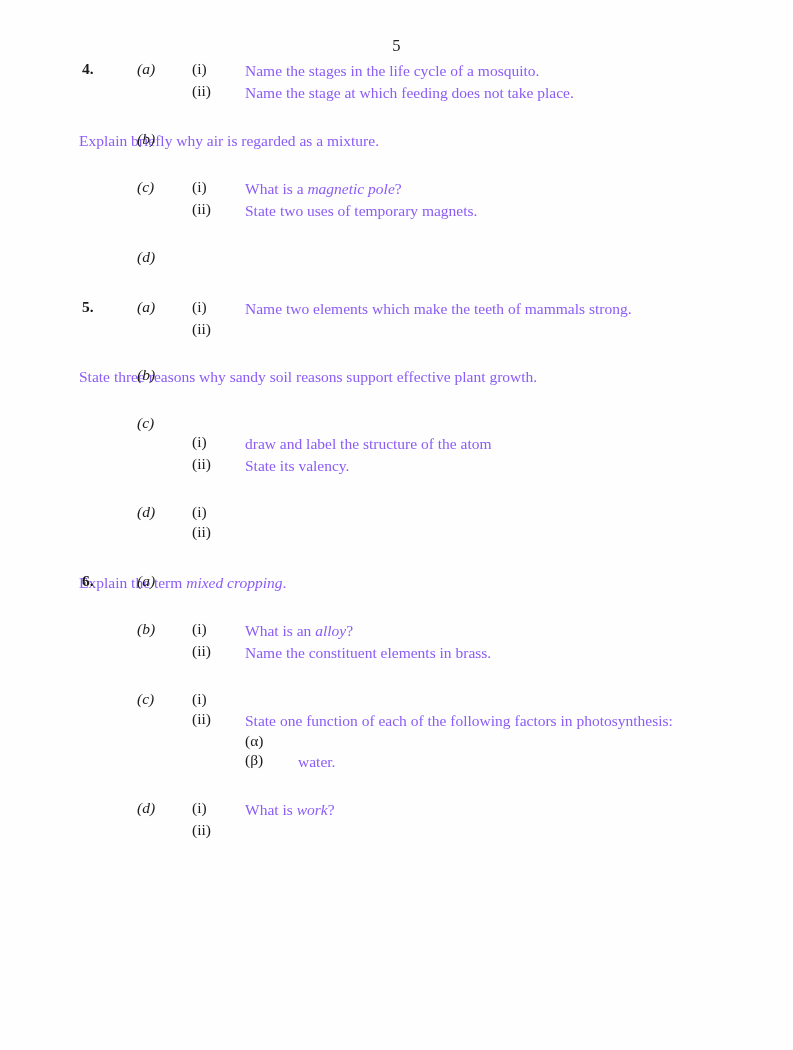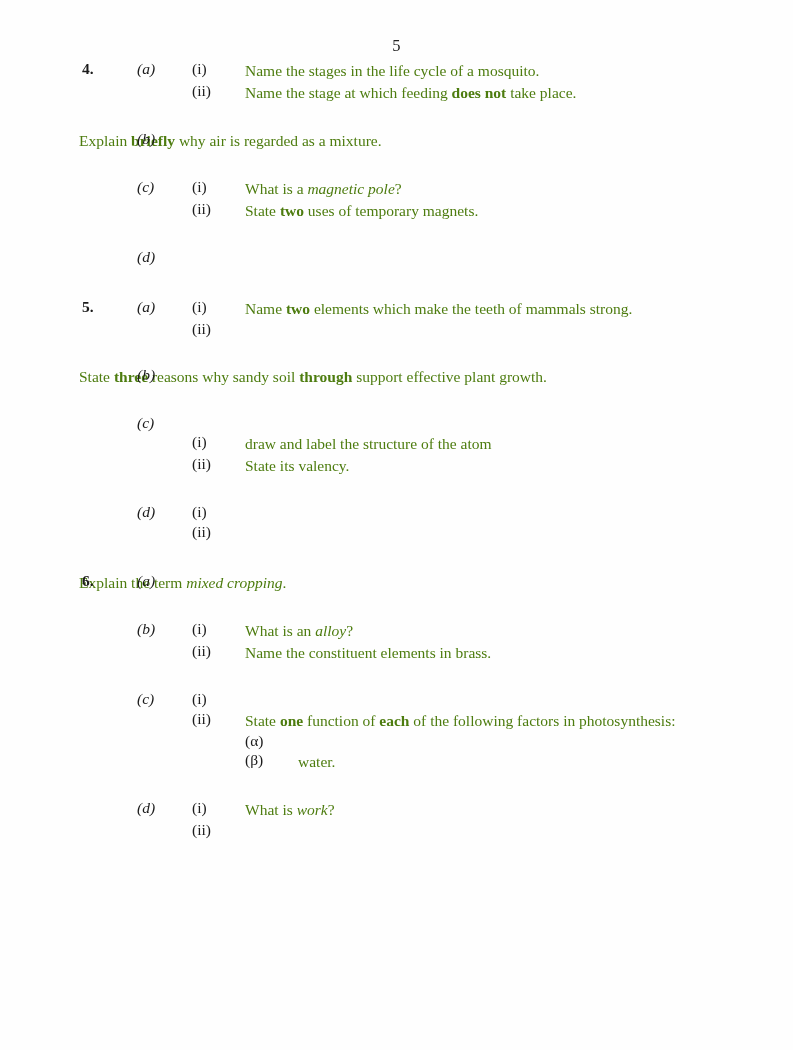--- a/index.html
+++ b/index.html
@@ -96,36 +96,36 @@
     top: 0;
     width: 48px;
     font-size: 15.5px;
   }
 
   
   .text {
     display: block;
     font-size: 15.5px;
     line-height: 22px;
-    color: #4d7c0f;
+    color: #8b5cf6;
   }
   .text.lvl-part {            
     margin-left: 79px;
     max-width: 545px;
   }
   .text.lvl-roman {           
     margin-left: 245px;
     max-width: 492px;
   }
   .text.lvl-greek {           
     margin-left: 298px;
     max-width: 440px;
   }
 
-  b { font-weight: bold; }
+  b { font-weight: normal; }
   i { font-style: italic; }
 </style>
 </head>
 <body>
 
 <div class="page">
 
   <div class="page-number">5</div>
 
   <div class="body" id="questions-root">
@@ -173,21 +173,21 @@
             <span class="rlabel">(i)</span>
             <span class="text lvl-roman">Name <b>two</b> elements which make the teeth of mammals strong.</span>
           </div>
           <div class="row">
             <span class="rlabel">(ii)</span>
           </div>
         </div>
         <div class="part">
           <div class="row">
             <span class="plabel">(b)</span>
-            <span class="text lvl-part">State <b>three</b> reasons why sandy soil <b>through</b> support effective plant growth.</span>
+            <span class="text lvl-part">State <b>three</b> reasons why sandy soil <b>reasons</b> support effective plant growth.</span>
           </div>
         </div>
         <div class="part">
           <div class="row">
             <span class="plabel">(c)</span>
           </div>
           <div class="row">
             <span class="rlabel">(i)</span>
             <span class="text lvl-roman">draw and label the structure of the atom</span>
           </div>

